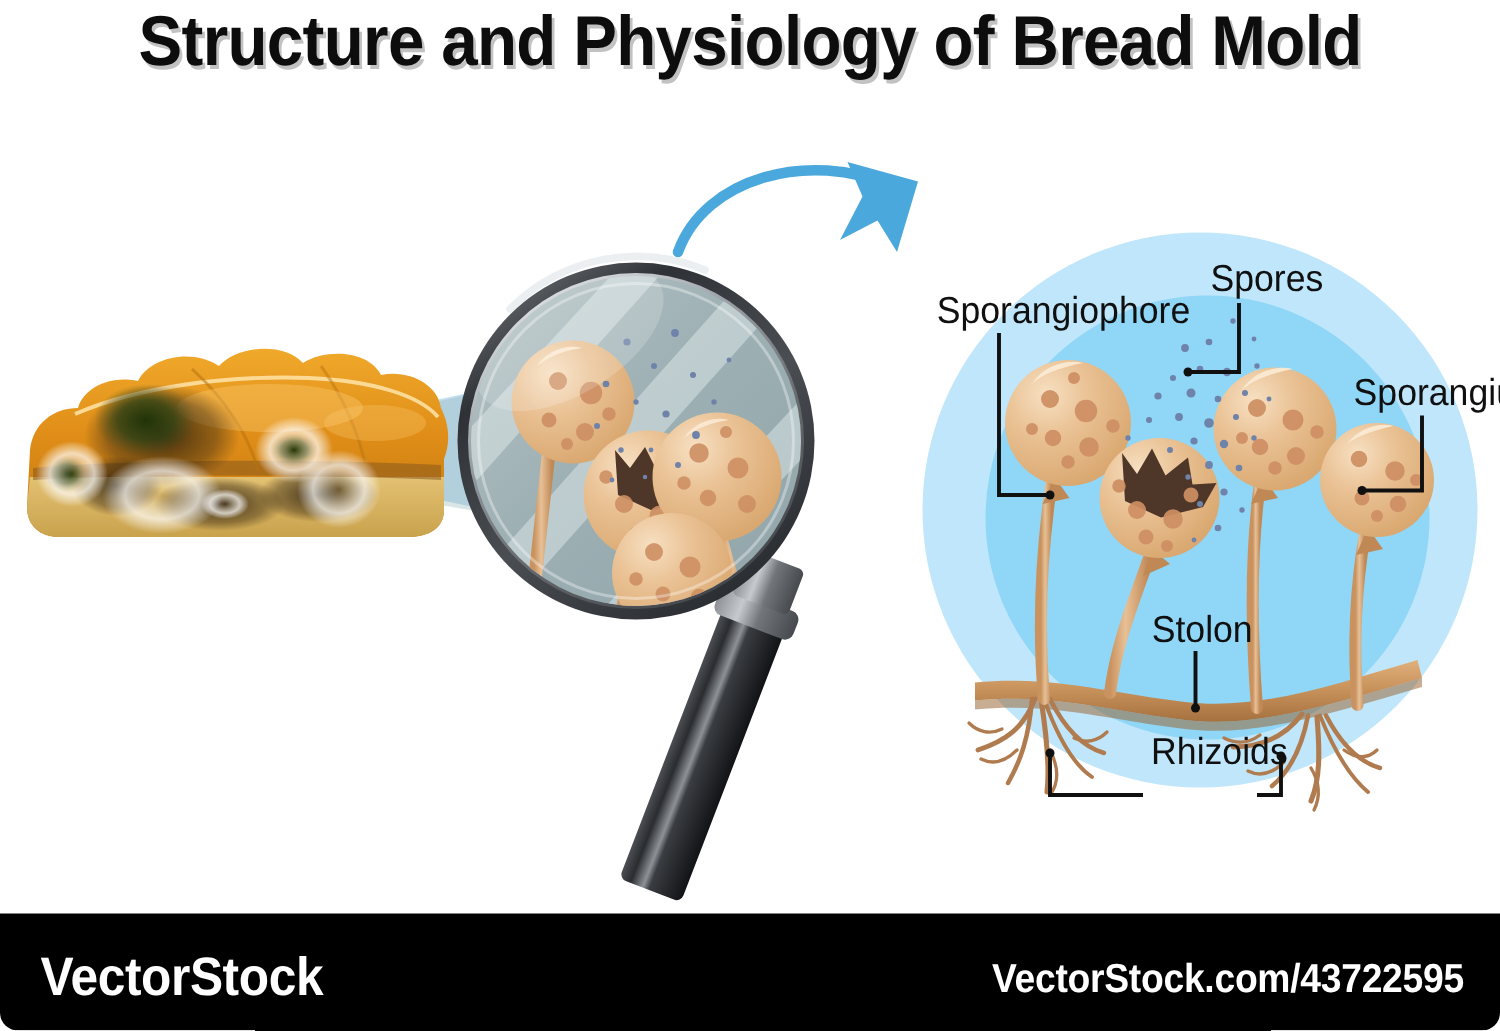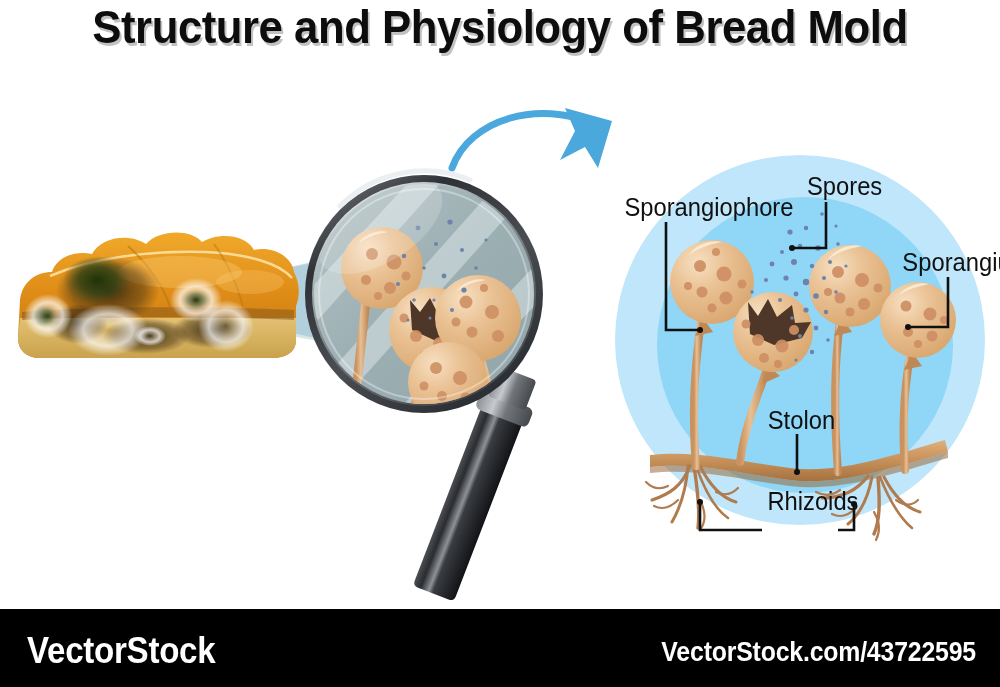--- a/index.html
+++ b/index.html
@@ -3,21 +3,21 @@
 <meta charset="utf-8">
 <style>
   html,body{margin:0;padding:0;}
   body{
     width:1000px;height:687px;
     background:#ffffff;
     font-family:"Liberation Sans", sans-serif;
     overflow:hidden;
     position:relative;
   }
-  #stage{position:relative;width:1000px;height:687px;overflow:hidden;background:#fff;}
+  #stage{position:relative;width:1000px;height:687px;overflow:hidden;background:#fff;border-radius:12px;}
 
   
   #title{
     position:absolute;left:0;top:-2px;width:1000px;
     text-align:center;
     font-family:"Liberation Sans Narrow","Liberation Sans",sans-serif;
     font-weight:bold;
     font-size:47px;
     letter-spacing:-0.5px;
     color:#0d0d0d;

